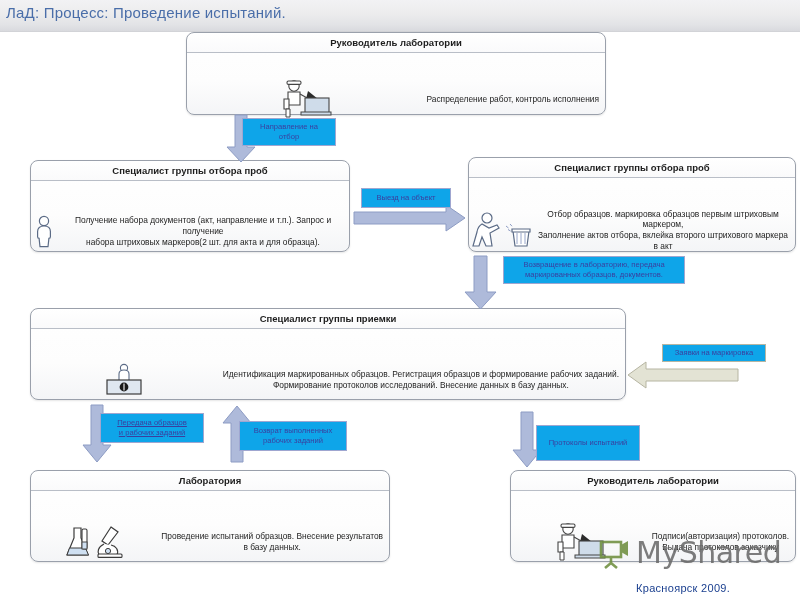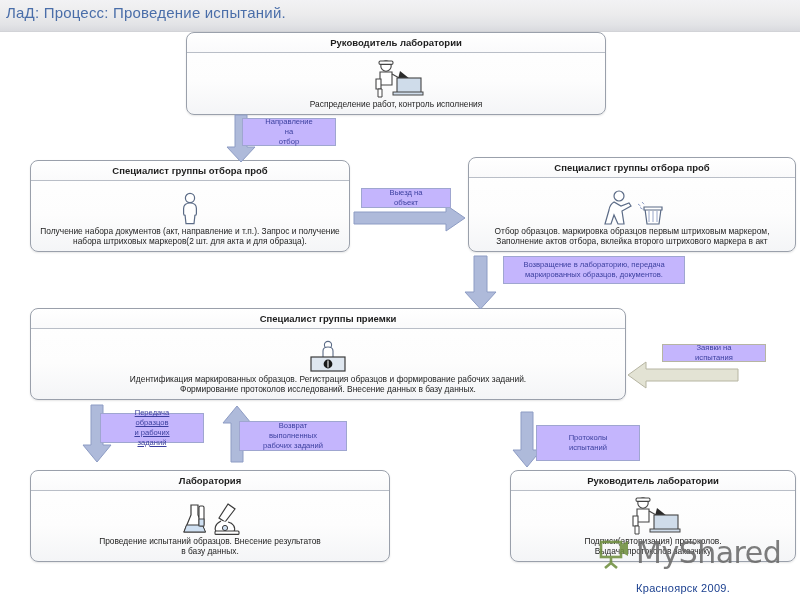--- a/index.html
+++ b/index.html
@@ -33,38 +33,38 @@
   .box-title{
     position:absolute;left:0;top:0;right:0;height:19px;
     display:flex;align-items:center;justify-content:center;
     font-size:9.5px;font-weight:bold;color:#1d1d1d;
     border-bottom:1px solid #b9bec7;
     border-radius:11px 11px 0 0;
     background:linear-gradient(to bottom,#ffffff 0%,#fafafb 100%);
   }
   .box-body{
     position:absolute;left:0;right:0;top:19px;bottom:0;
-    display:flex;flex-direction:column;align-items:center;justify-content:flex-end;
+    display:flex;flex-direction:row;align-items:center;justify-content:flex-end;
     padding-bottom:4px;box-sizing:border-box;margin-top:36px;
   }
   .box-icon{display:flex;align-items:flex-end;justify-content:center;flex:1 1 auto;}
   .box-text{
     font-size:8.4px;color:#1d1d1d;text-align:center;line-height:1.28;
     padding:0 6px;white-space:pre-line;
   }
 
   
   .note{
     position:absolute;
     border:1px solid #9fa6d0;
-    background:#c4b5fd;
+    background:#0ea5e9;
     font-size:7.6px;color:#3b3f9e;
     text-align:center;line-height:1.3;
     display:flex;align-items:center;justify-content:center;
-    white-space:pre-line;box-sizing:border-box;padding:2px 18px;
+    white-space:pre-line;box-sizing:border-box;padding:2px 1px;
     z-index:4;
   }
   .note.olive{border-color:#b6b5a2;color:#3b3f9e;}
 
   
   .arrow{position:absolute;z-index:2;}
   .arrow svg{display:block;overflow:visible;}
 
   
   .watermark{
@@ -181,21 +181,21 @@
       <div class="box-text">Идентификация маркированных  образцов. Регистрация образцов и формирование рабочих заданий.
 Формирование протоколов исследований. Внесение данных в базу данных.</div>
     </div>
   </div>
 
   <div class="arrow" style="left:628px;top:362px;">
     <svg width="110" height="26" viewBox="0 0 110 26">
       <path d="M110 7H18V0L0 13l18 13v-7h92z" fill="#e3e3d4" stroke="#b6b5a2" stroke-width="1"></path>
     </svg>
   </div>
-  <div class="note olive" style="left:662px;top:344px;width:104px;height:18px;">Заявки на испытания</div>
+  <div class="note olive" style="left:662px;top:344px;width:104px;height:18px;">Заявки на маркировка</div>
 
   <div class="arrow" style="left:82px;top:405px;">
     <svg width="30" height="58" viewBox="0 0 30 58">
       <path d="M9 0h12v40h8L15 57 1 40h8z" fill="#aebada" stroke="#8d9cc4" stroke-width="1"></path>
     </svg>
   </div>
   <div class="note" style="left:100px;top:413px;width:104px;height:30px;text-decoration:underline;">Передача образцов
 и рабочих заданий</div>
 
   <div class="arrow" style="left:222px;top:405px;">

